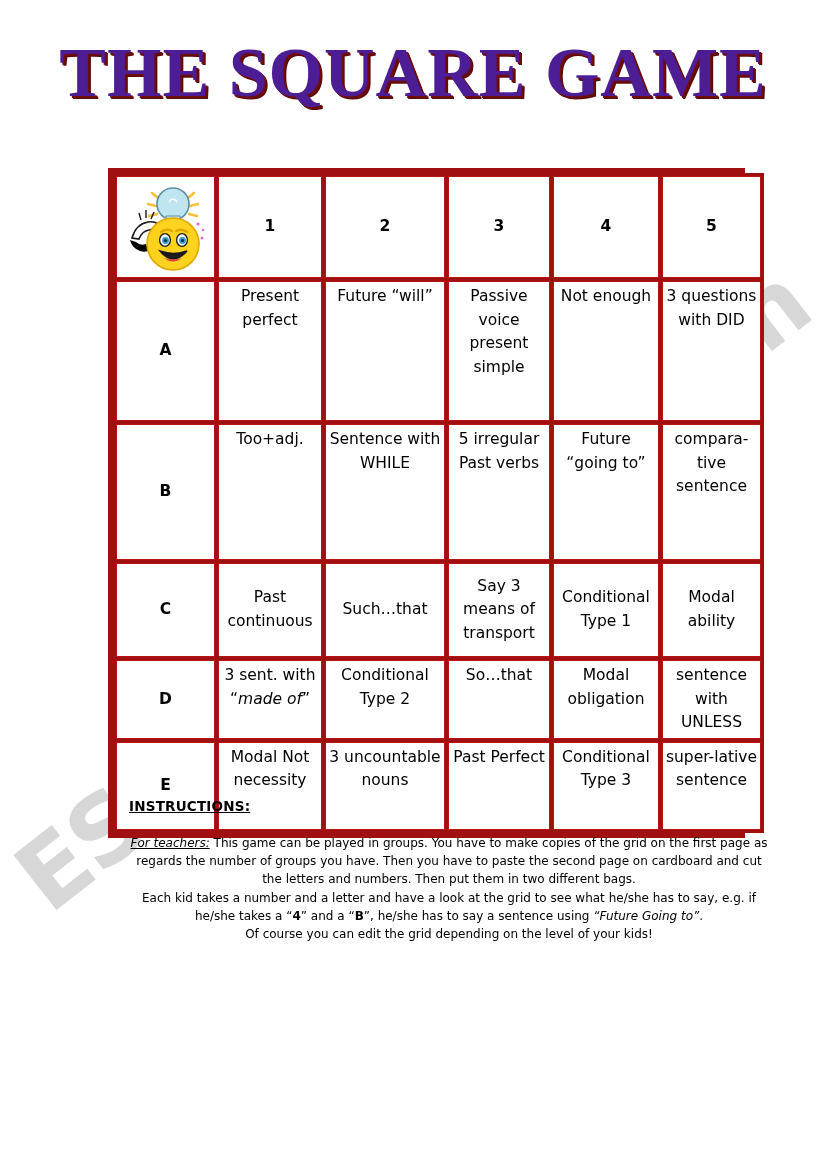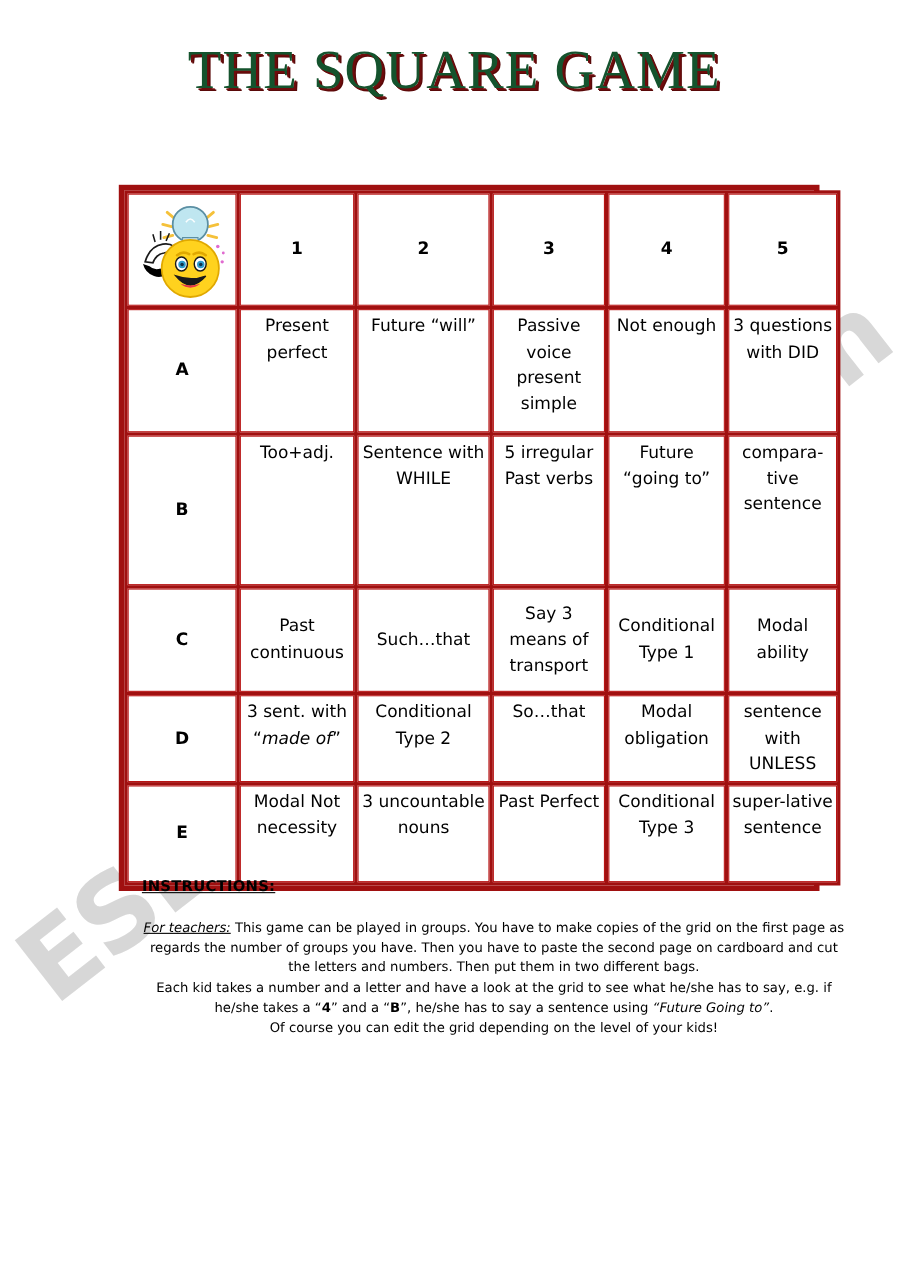--- a/index.html
+++ b/index.html
@@ -44,23 +44,23 @@
   #title {
     position: absolute;
     left: 0;
     top: 38px;
     width: 826px;
     text-align: center;
     z-index: 10;
   }
   #title .title-text {
     font-family: "Liberation Serif", serif;
-    font-size: 50px;
-    font-weight: normal;
-    color: #14532d;
+    font-size: 70px;
+    font-weight: bold;
+    color: #4c1d95;
     letter-spacing: 1px;
     text-shadow: 2px 2px 0 #6e0c0c, 3px 3px 0 #5a0909;
     line-height: 1;
   }
 
   
   #grid-wrap {
     position: absolute;
     left: 108px;
     top: 168px;
@@ -91,21 +91,21 @@
   }
   
   #grid col.c-label { width: 99px; }
   #grid col.c-1 { width: 104px; }
   #grid col.c-2 { width: 120px; }
   #grid col.c-3 { width: 102px; }
   #grid col.c-4 { width: 106px; }
   #grid col.c-5 { width: 99px; }
 
   #grid tr.r-head td { height: 101px; vertical-align: middle; }
-  #grid tr.r-a td { height: 112px; }
+  #grid tr.r-a td { height: 140px; }
   #grid tr.r-b td { height: 136px; }
   #grid tr.r-c td { height: 94px; vertical-align: middle; }
   #grid tr.r-d td { height: 70px; }
   #grid tr.r-e td { height: 88px; }
 
   td.num {
     font-family: "Liberation Serif", serif;
     font-size: 50px;
     font-weight: bold;
     color: #1a1ad0;

